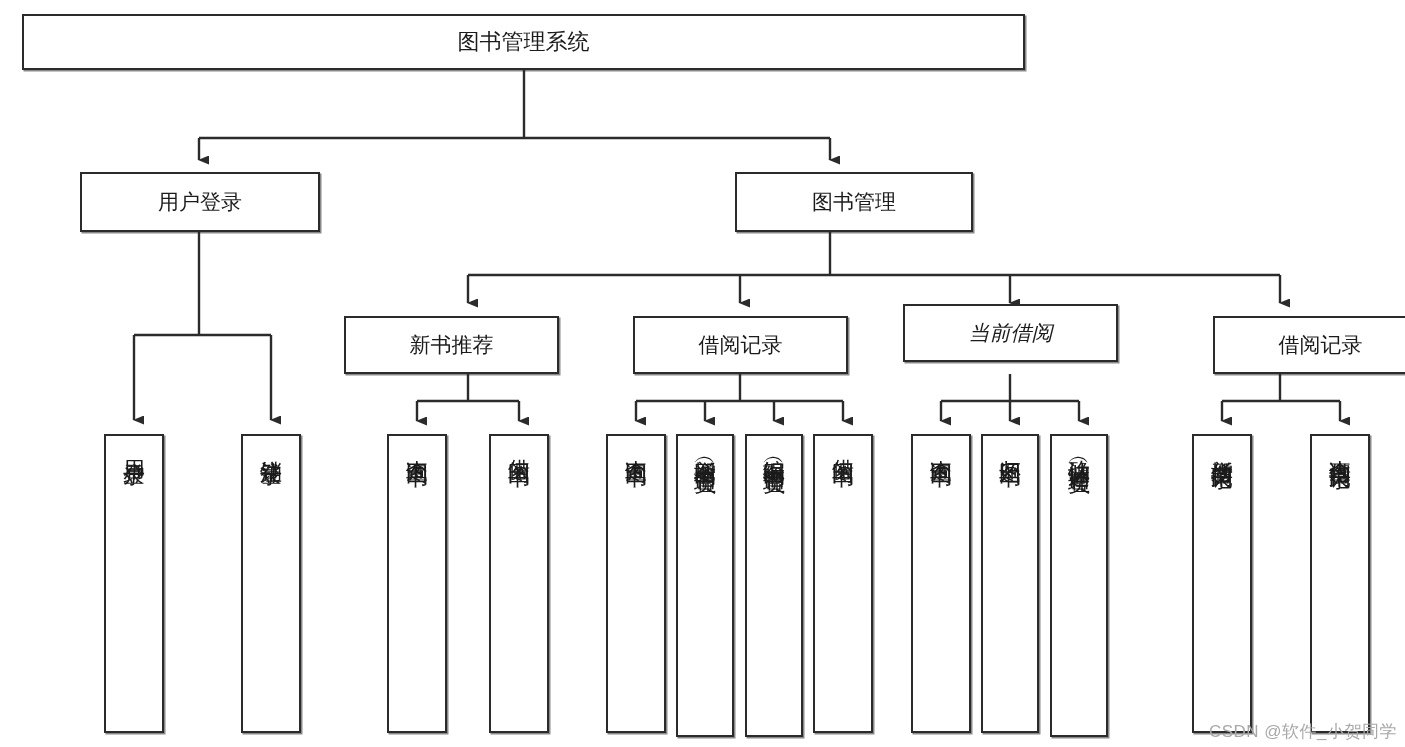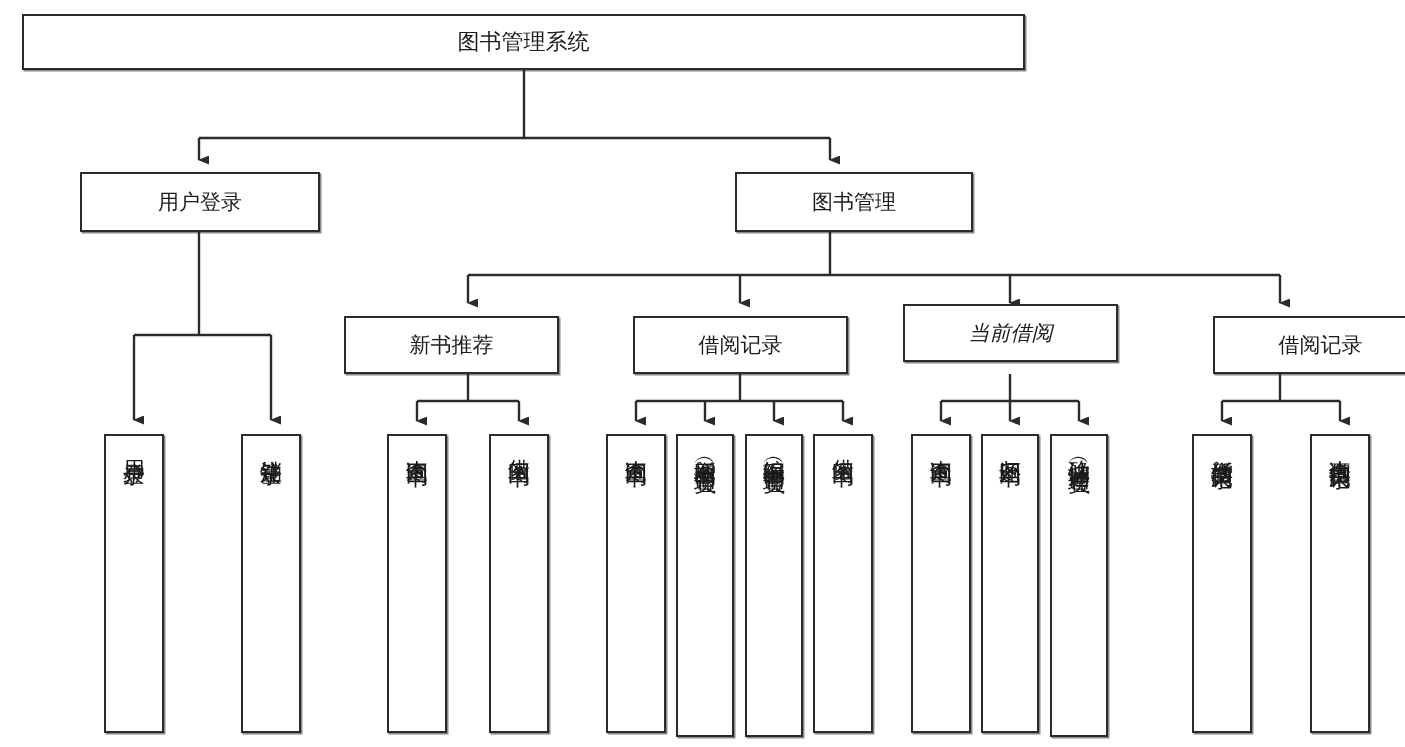--- a/index.html
+++ b/index.html
@@ -186,14 +186,15 @@
     <span class="lbl">确认归还（管理员）</span>
   </div>
 
   <div class="node vert" style="left:1192px; top:434px; width:60px; height:299px;">
     <span class="lbl">新增借阅记录</span>
   </div>
   <div class="node vert" style="left:1310px; top:434px; width:60px; height:299px;">
     <span class="lbl">查询借阅记录</span>
   </div>
 
+  <div class="watermark">CSDN @软件_小贺同学</div>
 
 </div>
 
 </body></html>

